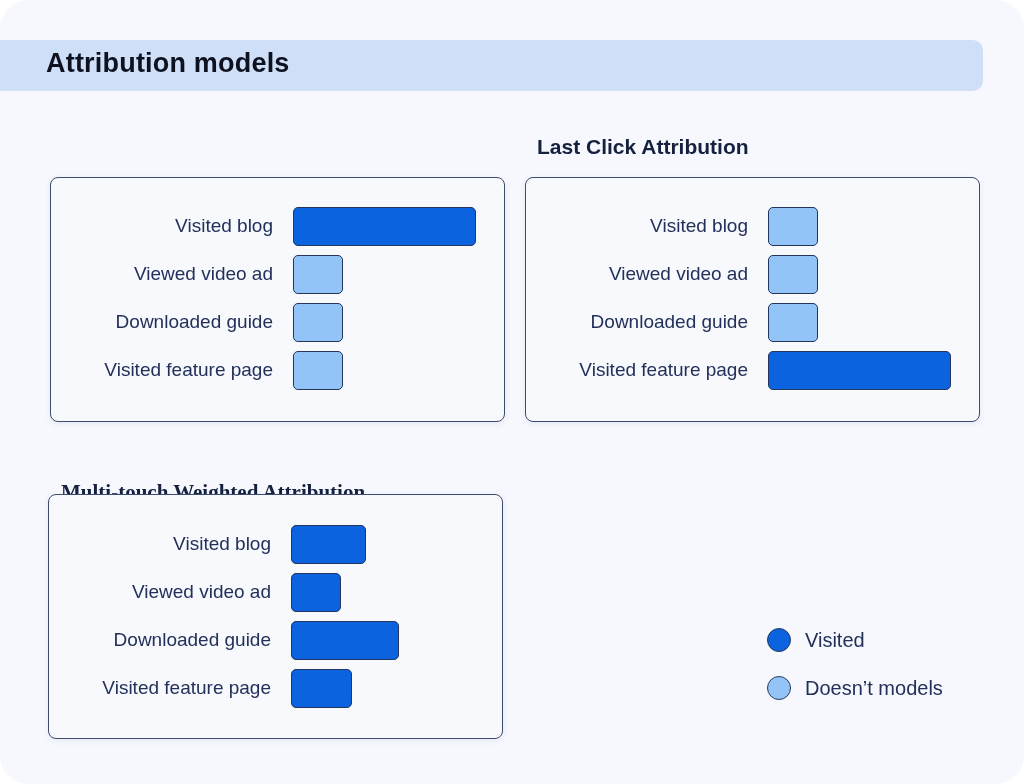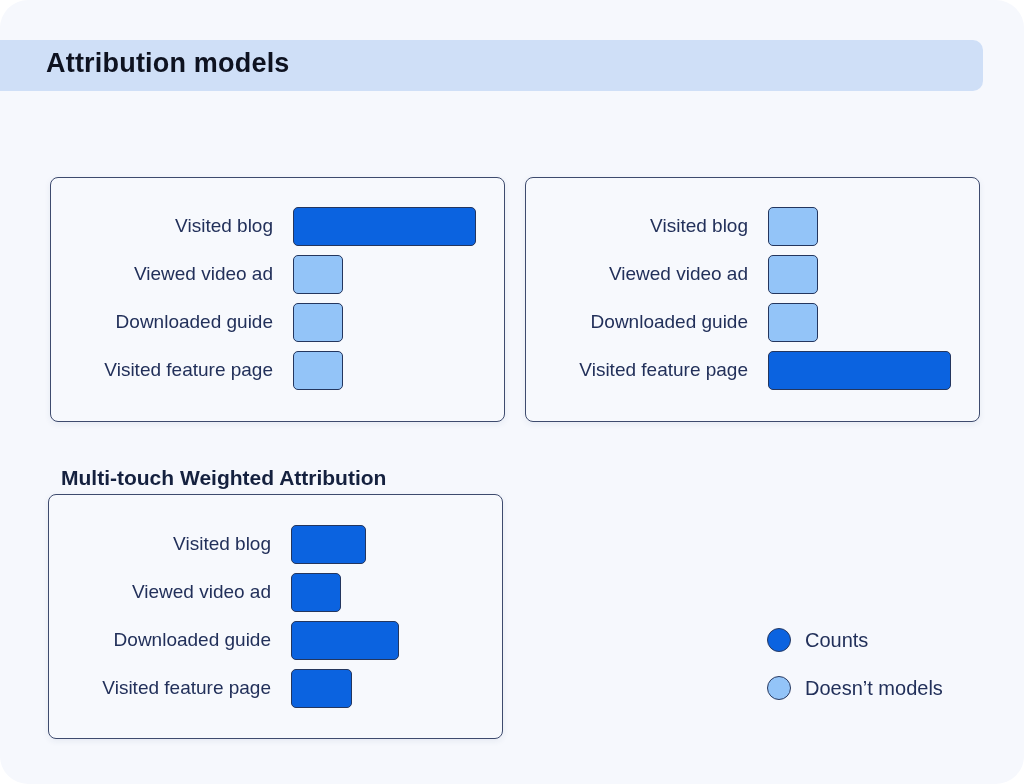--- a/index.html
+++ b/index.html
@@ -47,40 +47,41 @@
     <div class="row" style="top:125px;">
       <span class="row-label">Downloaded guide</span>
       <div class="bar nocount" style="width:50px;"></div>
     </div>
     <div class="row" style="top:173px;">
       <span class="row-label">Visited feature page</span>
       <div class="bar nocount" style="width:50px;"></div>
     </div>
   </div>
 
+  <div class="panel-title" style="left:537px; top:135px;">Last Click Attribution</div>
   <div class="panel" style="left:525px; top:177px; width:455px; height:245px;">
     <div class="row" style="top:29px;">
       <span class="row-label">Visited blog</span>
       <div class="bar nocount" style="width:50px;"></div>
     </div>
     <div class="row" style="top:77px;">
       <span class="row-label">Viewed video ad</span>
       <div class="bar nocount" style="width:50px;"></div>
     </div>
     <div class="row" style="top:125px;">
       <span class="row-label">Downloaded guide</span>
       <div class="bar nocount" style="width:50px;"></div>
     </div>
     <div class="row" style="top:173px;">
       <span class="row-label">Visited feature page</span>
       <div class="bar counts" style="width:183px;"></div>
     </div>
   </div>
 
-  <div class="panel-title" style="left:61px; top:466px;">Multi-touch Weighted Attribution</div>
+  <div class="panel-title" style="left:61px; top:480px;font-family:Liberation Serif, serif;">Multi-touch Weighted Attribution</div>
   <div class="panel" style="left:48px; top:494px; width:455px; height:245px;">
     <div class="row" style="top:30px;">
       <span class="row-label">Visited blog</span>
       <div class="bar counts" style="width:75px;"></div>
     </div>
     <div class="row" style="top:78px;">
       <span class="row-label">Viewed video ad</span>
       <div class="bar counts" style="width:50px;"></div>
     </div>
     <div class="row" style="top:126px;">
@@ -89,21 +90,21 @@
     </div>
     <div class="row" style="top:174px;">
       <span class="row-label">Visited feature page</span>
       <div class="bar counts" style="width:61px;"></div>
     </div>
   </div>
 
   <div class="legend">
     <div class="legend-item">
       <span class="legend-dot" style="background:#0b63e0;"></span>
-      <span class="legend-label">Counts</span>
+      <span class="legend-label">Visited</span>
     </div>
     <div class="legend-item">
       <span class="legend-dot" style="background:#93c4f8;"></span>
       <span class="legend-label">Doesn’t models</span>
     </div>
   </div>
 
 </div>
 
 </body></html>

